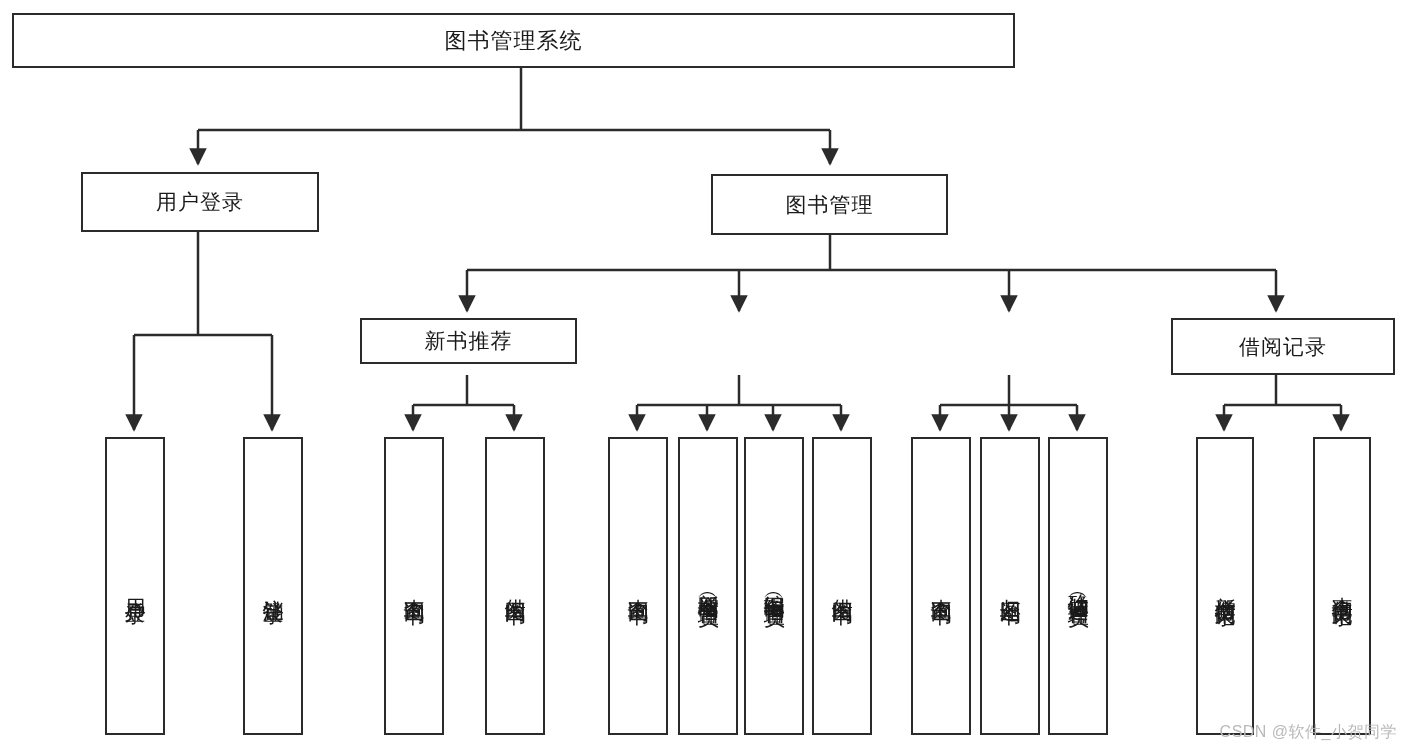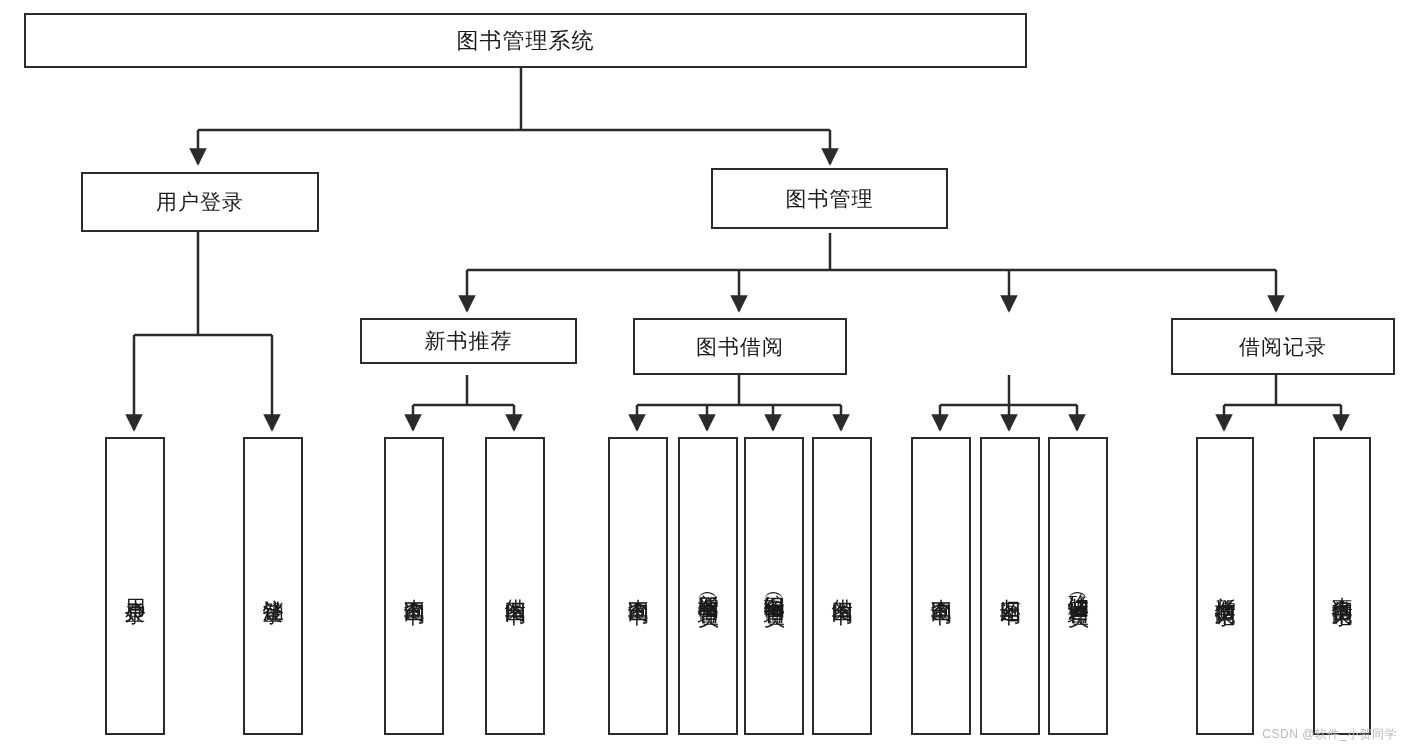--- a/index.html
+++ b/index.html
@@ -55,21 +55,21 @@
     writing-mode: vertical-rl;
     text-orientation: upright;
     white-space: normal;
     max-height: 280px;
     text-align: center;
   }
   .watermark {
     position: absolute;
     right: 8px;
     bottom: 4px;
-    font-size: 12px;
+    font-size: 16px;
     color: #b9b9b9;
     letter-spacing: 0.5px;
     white-space: nowrap;
   }
 </style>
 </head>
 <body>
 
 <div id="canvas">
 
@@ -116,36 +116,33 @@
       <path d="M 1009 405 L 1009 430" marker-end="url(#arrow)"></path>
       <path d="M 1077 405 L 1077 430" marker-end="url(#arrow)"></path>
 
       <path d="M 1276 375 L 1276 405"></path>
       <path d="M 1224 405 L 1341 405"></path>
       <path d="M 1224 405 L 1224 430" marker-end="url(#arrow)"></path>
       <path d="M 1341 405 L 1341 430" marker-end="url(#arrow)"></path>
     </g>
   </svg>
 
-  <div class="node h root" style="left:24px; top:13px; width:1003px; height:55px;">
+  <div class="node h root" style="left:12px; top:13px; width:1003px; height:55px;">
     <span>图书管理系统</span>
   </div>
 
   <div class="node h" style="left:81px; top:172px; width:238px; height:60px;">
     <span>用户登录</span>
   </div>
-  <div class="node h" style="left:711px; top:168px; width:237px; height:61px;">
+  <div class="node h" style="left:711px; top:174px; width:237px; height:61px;">
     <span>图书管理</span>
   </div>
 
   <div class="node h" style="left:360px; top:318px; width:217px; height:46px;">
     <span>新书推荐</span>
-  </div>
-  <div class="node h" style="left:633px; top:318px; width:214px; height:57px;">
-    <span>图书借阅</span>
   </div>
   <div class="node h" style="left:1171px; top:318px; width:224px; height:57px;">
     <span>借阅记录</span>
   </div>
 
   <div class="node v" style="left:105px; top:437px; width:60px; height:298px;">
     <span class="vtext">用户登录</span>
   </div>
   <div class="node v" style="left:243px; top:437px; width:60px; height:298px;">
     <span class="vtext">注销登录</span>

